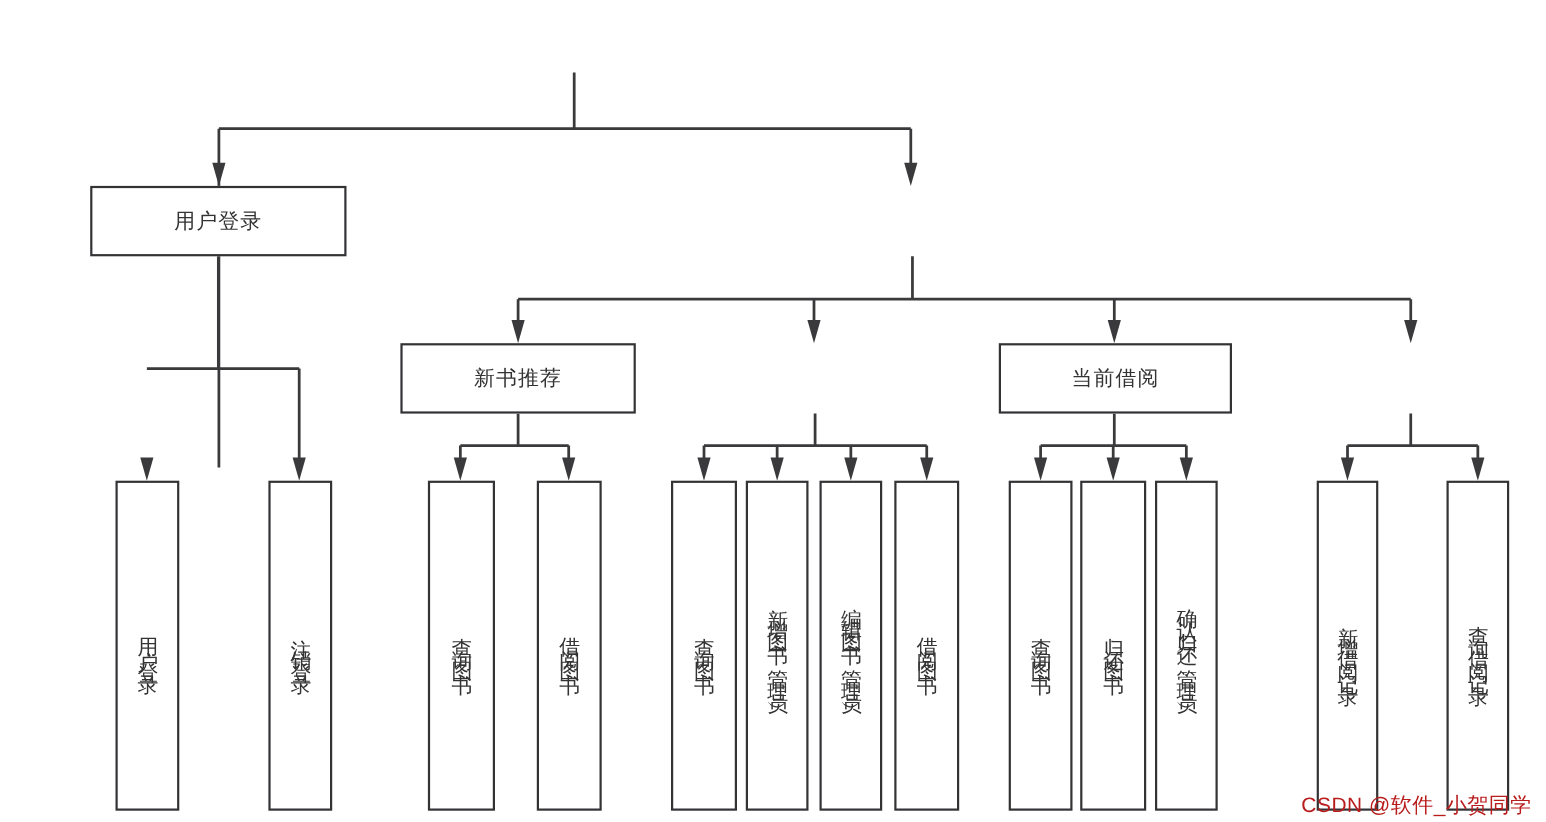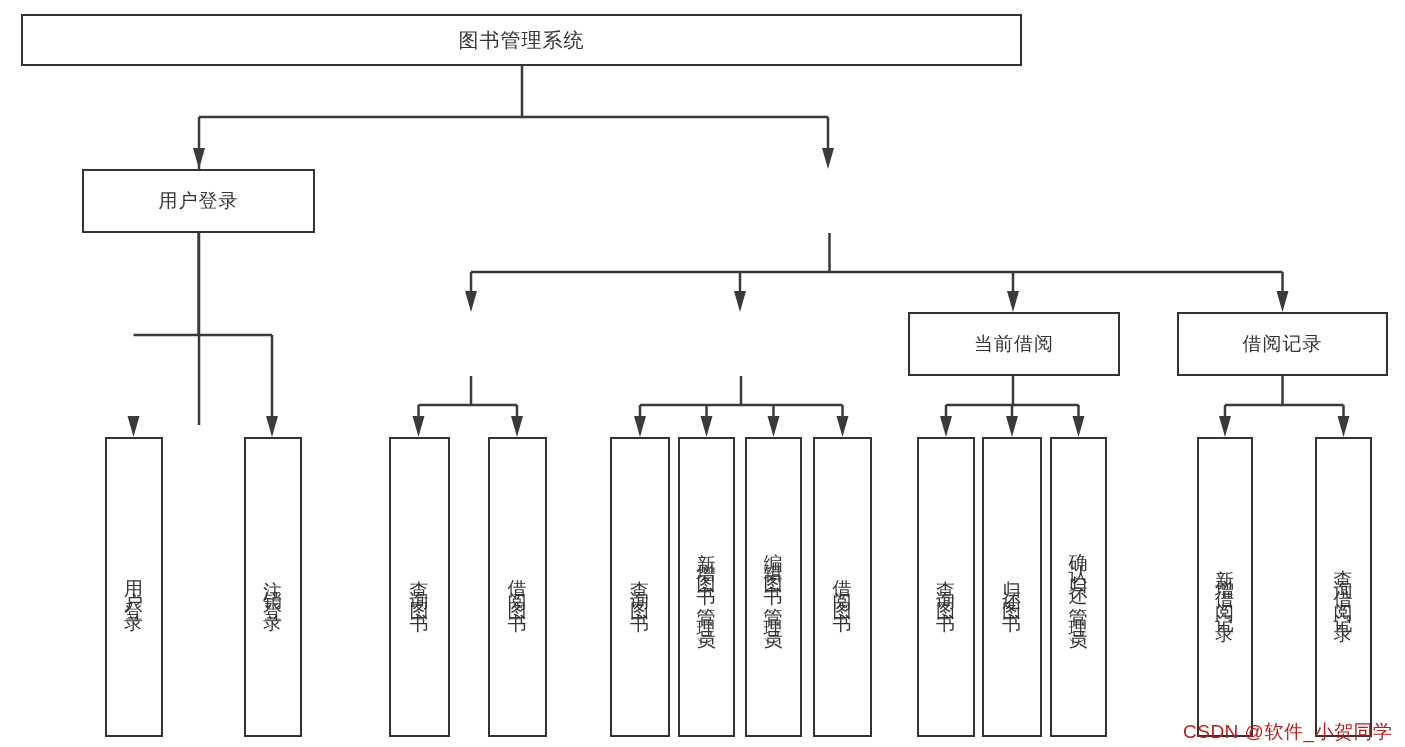--- a/index.html
+++ b/index.html
@@ -53,33 +53,30 @@
       <polygon points="767.5,416 779.5,416 773.5,437"></polygon>
       <polygon points="836.5,416 848.5,416 842.5,437"></polygon>
       <polygon points="940,416 952,416 946,437"></polygon>
       <polygon points="1006,416 1018,416 1012,437"></polygon>
       <polygon points="1072.5,416 1084.5,416 1078.5,437"></polygon>
       <polygon points="1219,416 1231,416 1225,437"></polygon>
       <polygon points="1337.5,416 1349.5,416 1343.5,437"></polygon>
     </g>
   </svg>
 
-  <div class="node" style="left:21px;top:14px;width:1001px;height:52px">
-    <span class="hlabel root-label">图书管理系统</span>
-  </div>
 
   <div class="node" style="left:82px;top:169px;width:233px;height:64px">
     <span class="hlabel">用户登录</span>
   </div>
 
+  <div class="node" style="left:364px;top:312px;width:214px;height:64px">
+    <span class="hlabel">新书推荐</span>
+  </div>
   <div class="node" style="left:908px;top:312px;width:212px;height:64px">
     <span class="hlabel">当前借阅</span>
-  </div>
-  <div class="node" style="left:1177px;top:312px;width:211px;height:64px">
-    <span class="hlabel">借阅记录</span>
   </div>
 
   <div class="node leaf" style="left:105px;width:58px">
     <span class="vtext">用户登录</span>
   </div>
   <div class="node leaf" style="left:244px;width:58px">
     <span class="vtext">注销登录</span>
   </div>
 
   <div class="node leaf" style="left:389px;width:61px">

